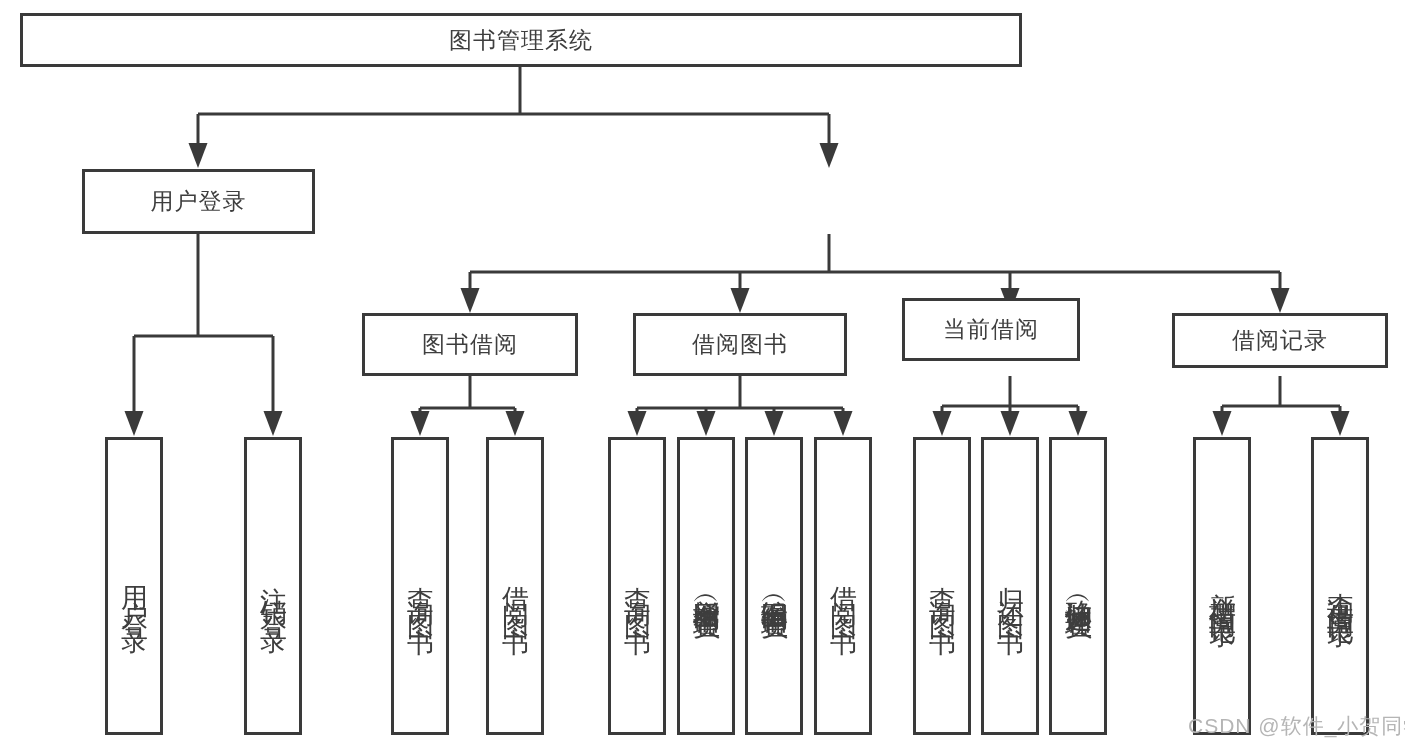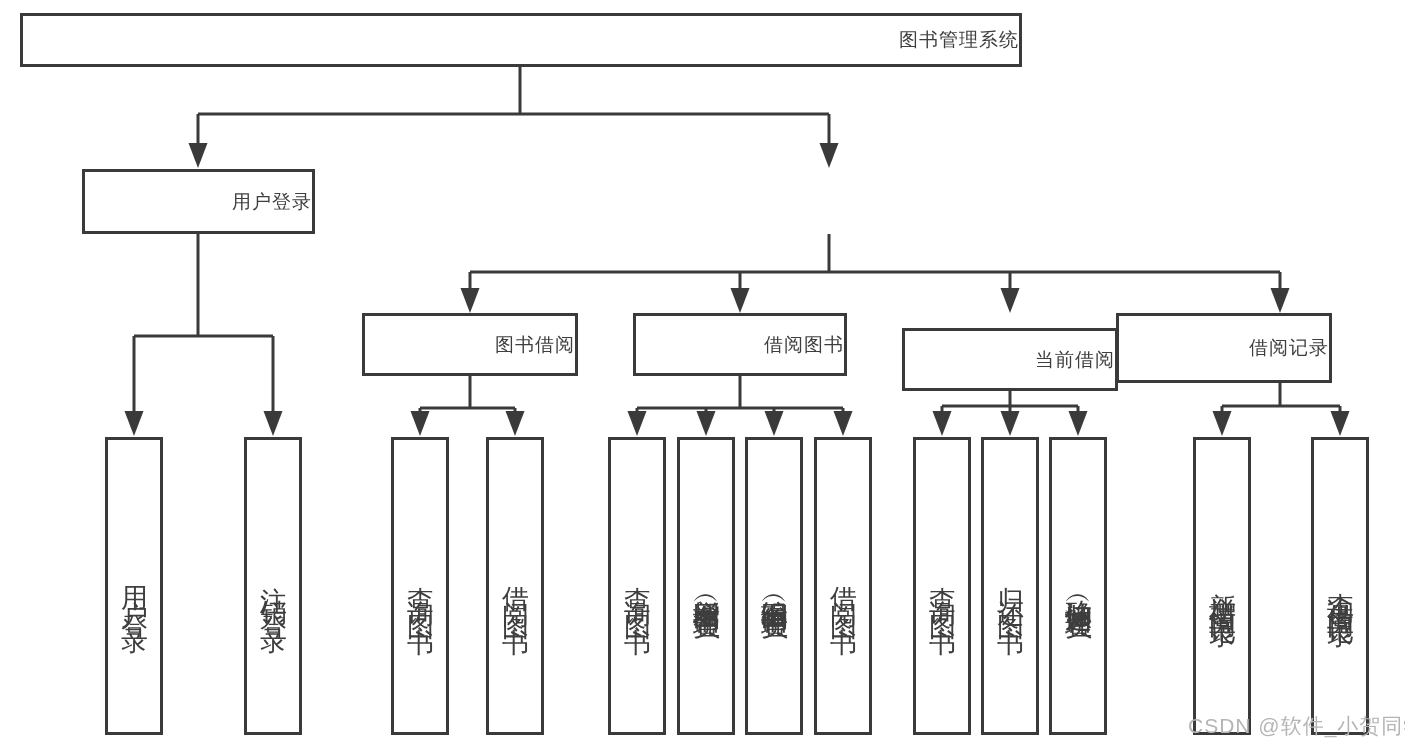--- a/index.html
+++ b/index.html
@@ -18,23 +18,23 @@
   }
   svg.connectors{position:absolute;left:0;top:0;}
   svg.connectors .wire{stroke:var(--line);stroke-width:3;fill:none;}
   svg.connectors .head{fill:var(--line);stroke:none;}
 
   .box{
     position:absolute;
     box-sizing:border-box;
     border:3px solid var(--line);
     background:#fff;
-    display:flex;align-items:center;justify-content:flex-end;
+    display:flex;align-items:center;justify-content:center;
     color:var(--text);
-    font-size:19px;
+    font-size:23px;
     letter-spacing:1px;
     white-space:nowrap;
   }
   .leaf{
     position:absolute;
     box-sizing:border-box;
     top:437px;width:58px;height:298px;
     border:3px solid var(--line);
     background:#fff;
     display:flex;align-items:center;justify-content:center;
@@ -134,24 +134,24 @@
   <div class="box" style="left:82px;top:169px;width:233px;height:65px">
     <span>用户登录</span>
   </div>
 
   <div class="box" style="left:362px;top:313px;width:216px;height:63px">
     <span>图书借阅</span>
   </div>
   <div class="box" style="left:633px;top:313px;width:214px;height:63px">
     <span>借阅图书</span>
   </div>
-  <div class="box" style="left:902px;top:328px;width:216px;height:63px">
+  <div class="box" style="left:902px;top:298px;width:178px;height:63px">
     <span>当前借阅</span>
   </div>
-  <div class="box" style="left:1116px;top:313px;width:216px;height:70px">
+  <div class="box" style="left:1172px;top:313px;width:216px;height:55px">
     <span>借阅记录</span>
   </div>
 
   <div class="leaf s4" style="left:105px">
     <span class="vtxt">用户登录</span>
   </div>
   <div class="leaf s4" style="left:244px">
     <span class="vtxt">注销登录</span>
   </div>
 

